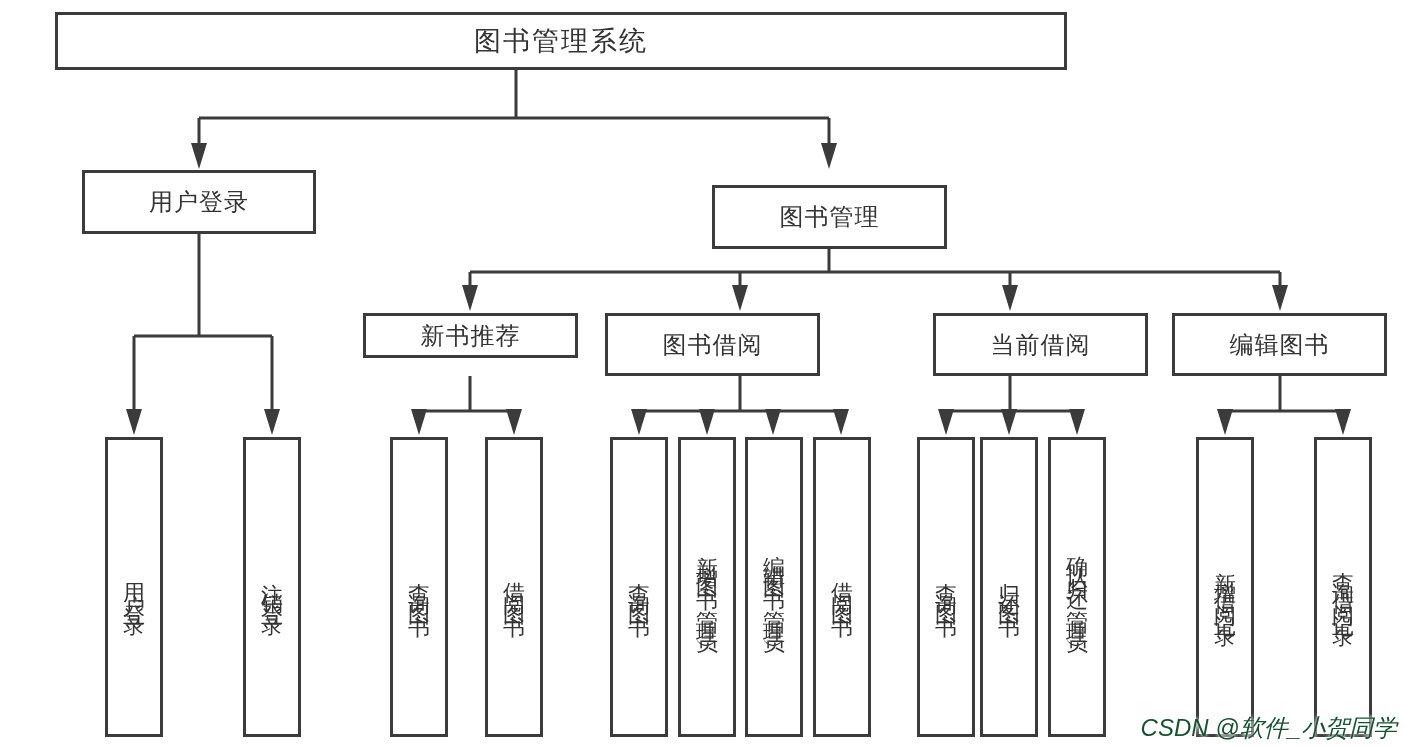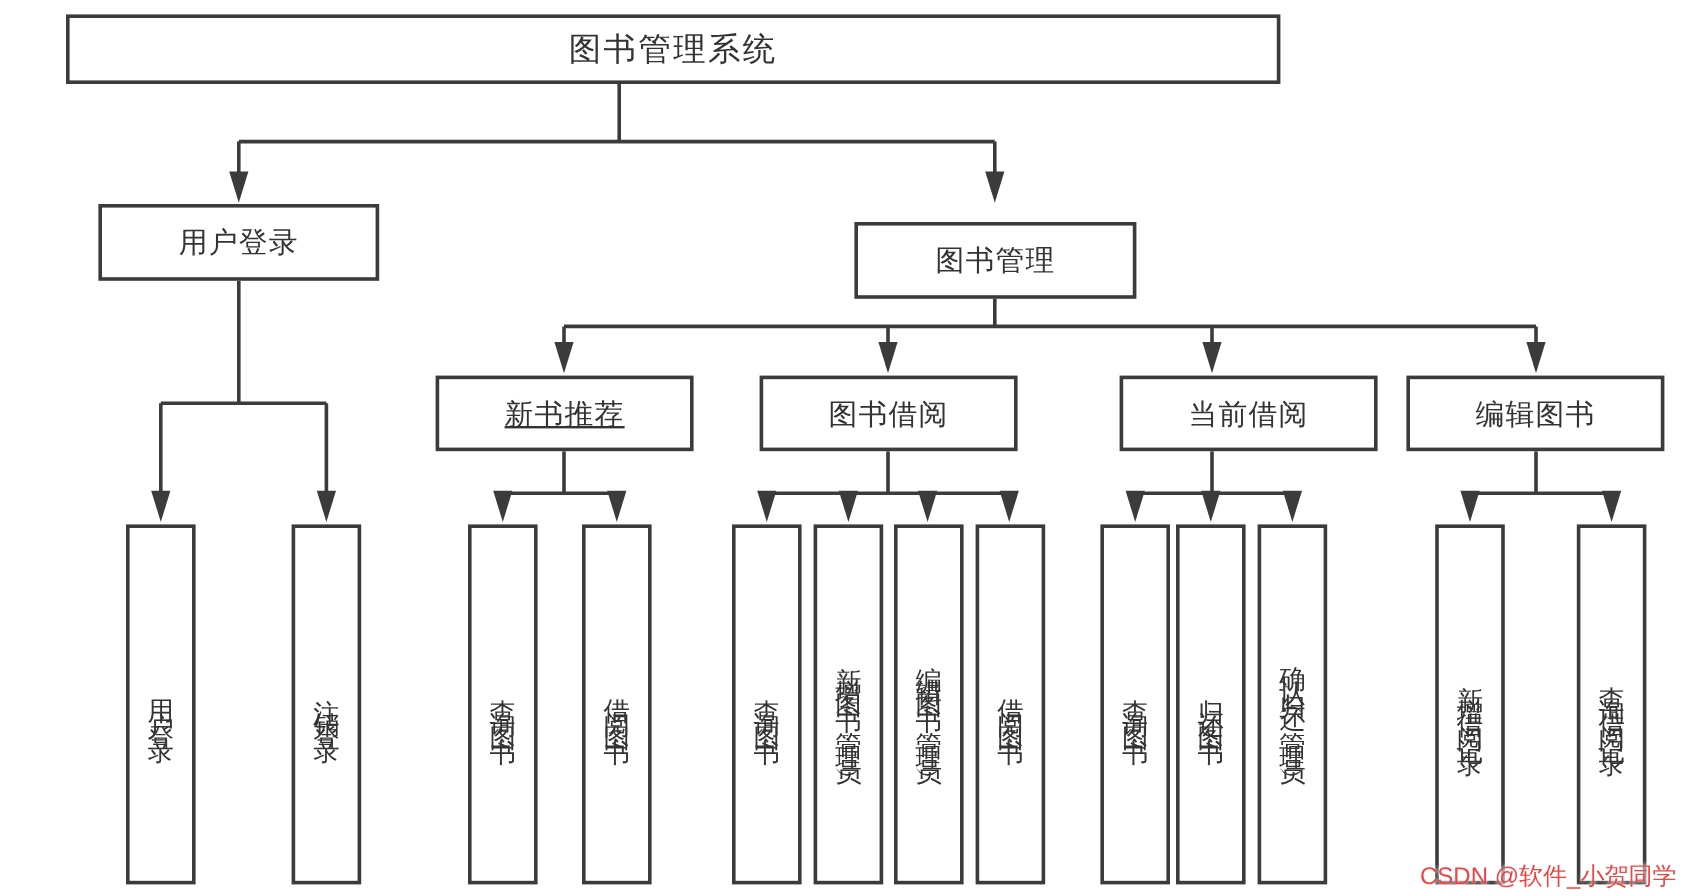--- a/index.html
+++ b/index.html
@@ -54,24 +54,25 @@
     line-height: 1;
     letter-spacing: 11px;
     color: #333333;
     white-space: nowrap;
   }
   #watermark {
     position: absolute;
     right: 8px;
     bottom: 3px;
     z-index: 3;
-    font-size: 20px;
-    color: #ef4444;
+    font-size: 24px;
+    color: #14532d;
     text-shadow: 0 0 3px #ffffff, 0 0 5px #ffffff;
     white-space: nowrap;
+    font-style: italic;
   }
 </style>
 </head>
 <body>
 
 <div id="canvas">
 
   <svg id="wires" viewBox="0 0 1405 747" xmlns="http://www.w3.org/2000/svg">
     <g stroke="#3b3b3b" stroke-width="3" fill="none">
 
@@ -116,24 +117,24 @@
     <span class="hlabel">图书管理系统</span>
   </div>
 
   <div class="node" style="left:82px; top:170px; width:234px; height:64px;">
     <span class="hlabel">用户登录</span>
   </div>
   <div class="node" style="left:712px; top:170px; width:235px; height:64px;margin-top:15px;">
     <span class="hlabel">图书管理</span>
   </div>
 
-  <div class="node" style="left:363px; top:313px; width:215px; height:63px;text-decoration:underline;">
+  <div class="node" style="left:363px; top:313px; width:215px; height:45px;">
     <span class="hlabel">新书推荐</span>
   </div>
-  <div class="node" style="left:633px; top:313px; width:215px; height:63px;">
+  <div class="node" style="left:605px; top:313px; width:215px; height:63px;">
     <span class="hlabel">图书借阅</span>
   </div>
   <div class="node" style="left:933px; top:313px; width:215px; height:63px;">
     <span class="hlabel">当前借阅</span>
   </div>
   <div class="node" style="left:1172px; top:313px; width:215px; height:63px;">
     <span class="hlabel">编辑图书</span>
   </div>
 
   <div class="node leaf" style="left:105px;">

